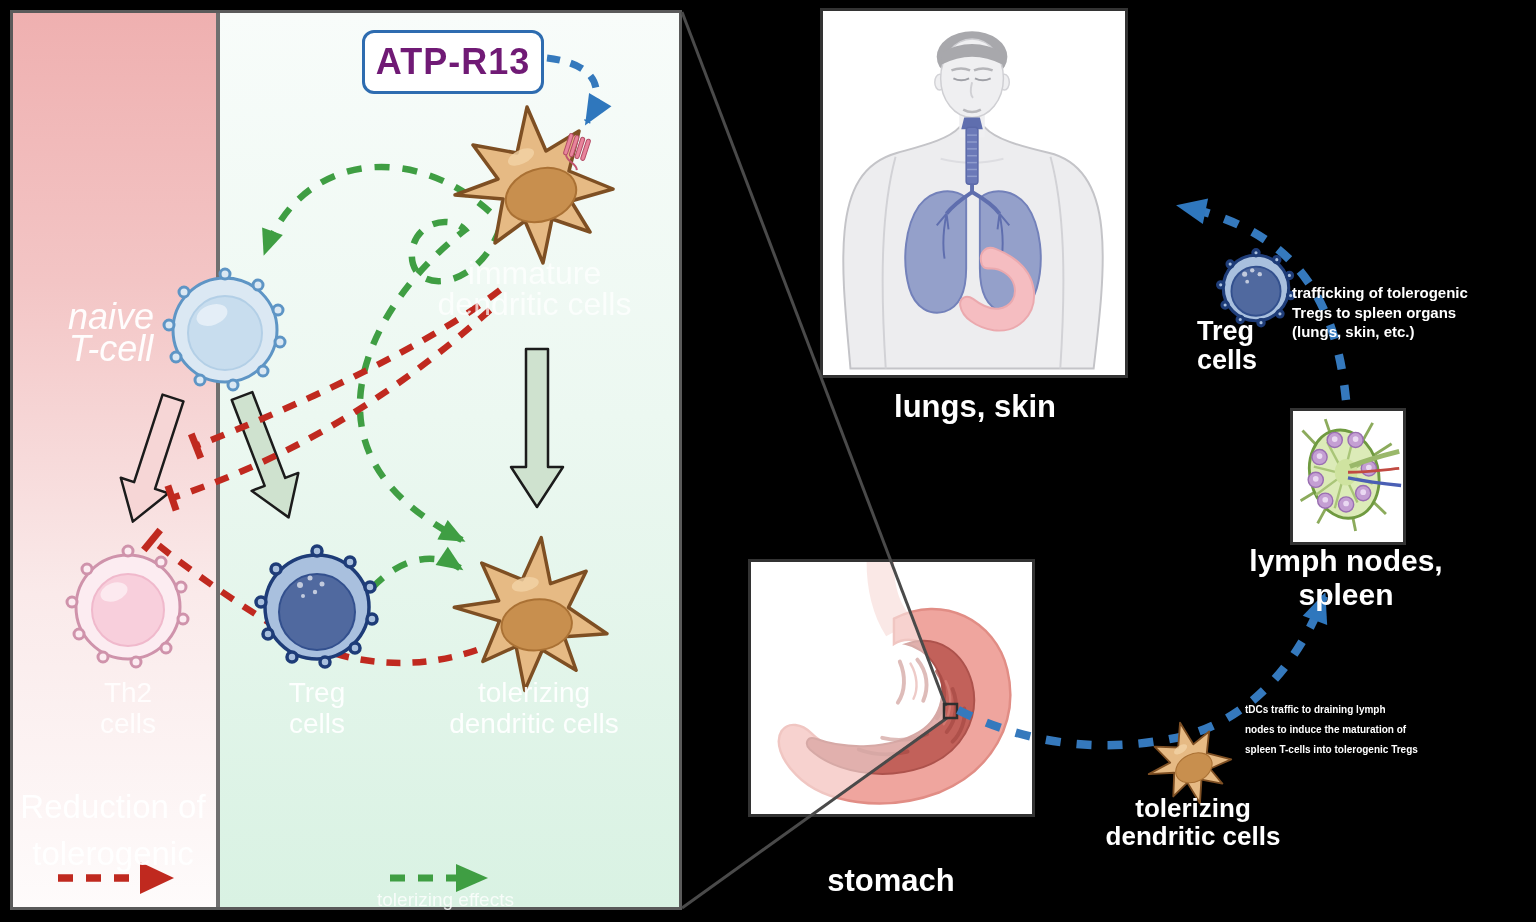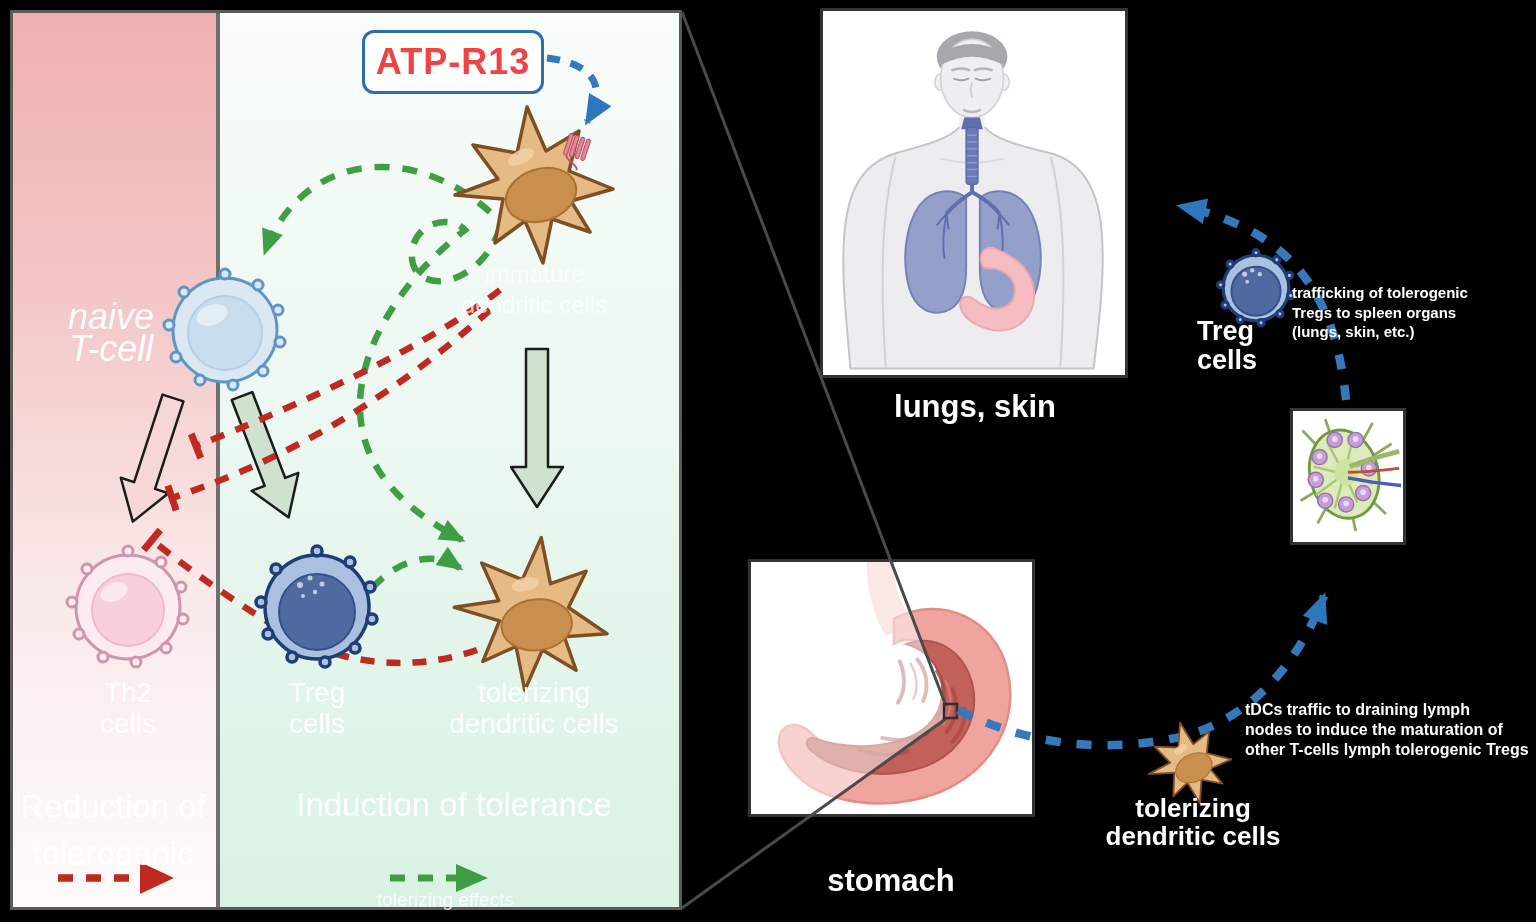--- a/index.html
+++ b/index.html
@@ -18,40 +18,40 @@
   #body-box{left:820px;top:8px;width:308px;height:370px;}
   #stomach-box{left:748px;top:559px;width:287px;height:258px;}
   #lymph-box{left:1290px;top:408px;width:116px;height:137px;}
   .imgbox svg{display:block;width:100%;height:100%;}
   
   #art{position:absolute;left:0;top:0;z-index:5;pointer-events:none;}
   
   #atp-box{position:absolute;left:362px;top:30px;width:182px;height:64px;z-index:6;
     background:#fff;border:3.5px solid #2e6cb0;border-radius:12px;box-sizing:border-box;
     display:flex;align-items:center;justify-content:center;
-    font-size:36px;font-weight:600;color:#ef4444;letter-spacing:1px;}
+    font-size:36px;font-weight:600;color:#701a75;letter-spacing:1px;}
   
   .lbl{position:absolute;z-index:7;color:#fff;text-align:center;}
   .lbl span{display:block;white-space:nowrap;}
   #naive-label{left:35px;top:301px;width:152px;font-size:36px;line-height:32px;color:rgba(255,255,255,.95);font-style:italic;}
-  #immature-label{left:412px;top:258px;width:245px;font-size:24px;line-height:31px;color:rgba(255,255,255,.72);}
+  #immature-label{left:412px;top:258px;width:245px;font-size:32px;line-height:31px;color:rgba(255,255,255,.72);}
   #th2-label{left:52px;top:677px;width:152px;font-size:28px;line-height:31px;color:rgba(255,255,255,.85);}
   #treg-left-label{left:241px;top:677px;width:152px;font-size:28px;line-height:31px;color:rgba(255,255,255,.92);}
   #tdc-left-label{left:410px;top:677px;width:248px;font-size:28px;line-height:31px;color:rgba(255,255,255,.92);}
   #pink-caption{left:12px;top:783px;width:202px;font-size:33px;line-height:47px;color:rgba(255,255,255,.96);}
   #green-caption{left:233px;top:786px;width:442px;font-size:33px;color:rgba(255,255,255,.97);}
   #legend-tol-label{left:348px;top:889px;width:195px;font-size:19px;color:rgba(255,255,255,.8);}
   .blk{font-weight:bold;}
   #body-caption{left:845px;top:389px;width:260px;font-size:31px;}
   #stomach-caption{left:796px;top:827px;width:190px;font-size:31px;margin-top:36px;}
   #lymph-caption{left:1206px;top:544px;width:280px;font-size:30px;}
   #treg-right-label{left:1197px;top:317px;width:100px;font-size:27px;line-height:29px;text-align:left;}
   #tdc-right-label{left:1098px;top:794px;width:190px;font-size:26px;line-height:28px;}
   #traff-note{left:1292px;top:283px;width:182px;font-size:15px;line-height:19.5px;text-align:left;}
-  #tdc-note{left:1245px;top:700px;width:252px;font-size:16px;line-height:20px;text-align:left;}
+  #tdc-note{left:1245px;top:700px;width:252px;font-size:10px;line-height:20px;text-align:left;}
 </style>
 </head>
 <body>
 
 <div id="stage">
 
   <div id="panel">
     <div id="zone-pink"></div>
     <div id="zone-green"></div>
     <div id="zone-divider"></div>
@@ -324,37 +324,37 @@
     <span>cells</span>
   </div>
   <div class="lbl" id="tdc-left-label">
     <span>tolerizing</span>
     <span>dendritic cells</span>
   </div>
   <div class="lbl" id="pink-caption">
     <span>Reduction of</span>
     <span>tolerogenic</span>
   </div>
-  <div class="lbl" id="green-caption">Induction of tolerance</div>
   <div class="lbl" id="legend-tol-label">tolerizing effects</div>
 
   <div class="lbl blk" id="body-caption">lungs, skin</div>
   <div class="lbl blk" id="stomach-caption">stomach</div>
+  <div class="lbl blk" id="lymph-caption">lymph nodes, spleen</div>
   <div class="lbl blk" id="treg-right-label">
     <span>Treg</span>
     <span>cells</span>
   </div>
   <div class="lbl blk" id="tdc-right-label">
     <span>tolerizing</span>
     <span>dendritic cells</span>
   </div>
   <div class="lbl blk" id="traff-note">
     <span>trafficking of tolerogenic</span>
     <span>Tregs to spleen organs</span>
     <span>(lungs, skin, etc.)</span>
   </div>
   <div class="lbl blk" id="tdc-note">
     <span>tDCs traffic to draining lymph</span>
     <span>nodes to induce the maturation of</span>
-    <span>other T-cells lymph tolerogenic Tregs</span>
+    <span>spleen T-cells into tolerogenic Tregs</span>
   </div>
 
 </div>
 
 </body></html>

